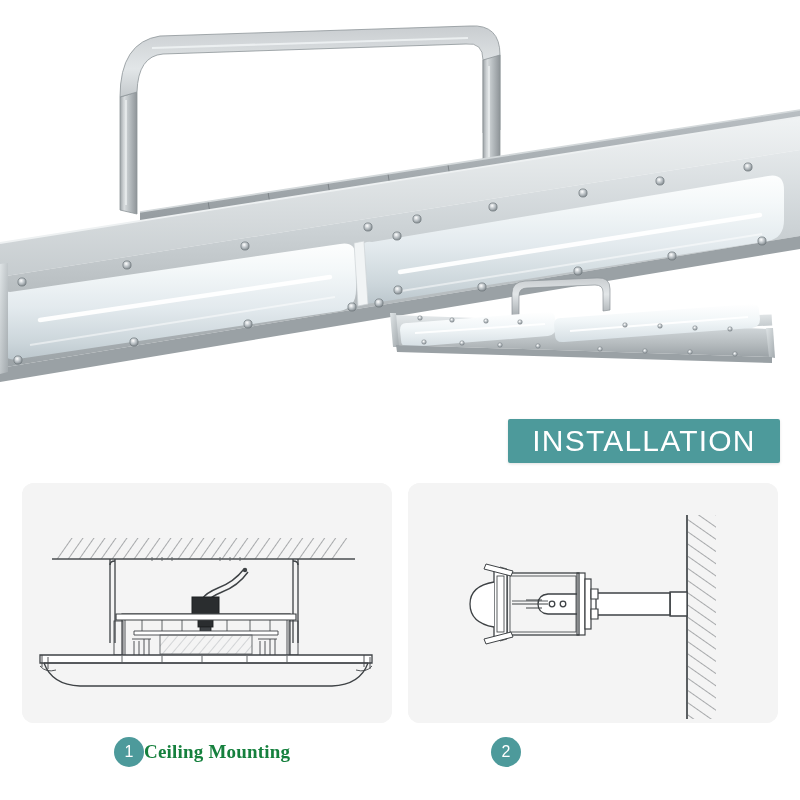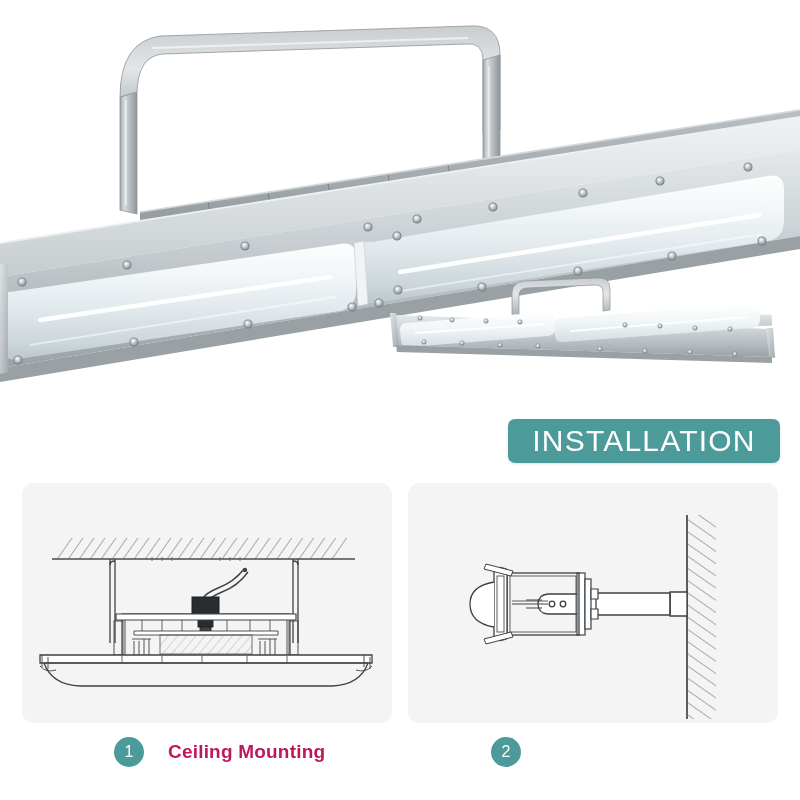--- a/index.html
+++ b/index.html
@@ -28,21 +28,21 @@
   }
   #hero svg { display: block; }
 
   
   #install-banner {
     position: absolute;
     left: 508px;
     top: 419px;
     width: 272px;
     height: 44px;
-    border-radius: 7px;
+    border-radius: 2px;
     background: #4d9a9b;
     box-shadow: 0 1px 3px rgba(0,0,0,0.12);
     display: flex;
     align-items: center;
     justify-content: center;
   }
   #install-banner .banner-text {
     color: #ffffff;
     font-size: 30px;
     font-weight: 400;
@@ -85,27 +85,27 @@
     color: #ffffff;
     font-size: 16px;
     font-weight: 400;
     display: flex;
     align-items: center;
     justify-content: center;
     flex: 0 0 auto;
     line-height: 1;
   }
   .caption-label {
-    margin-left: 24px;
+    margin-left: 0;
     font-size: 19px;
     font-weight: bold;
-    color: #be185d;
+    color: #15803d;
     letter-spacing: 0.2px;
     white-space: nowrap;
-    font-family: Liberation Sans, sans-serif;
+    font-family: Liberation Serif, serif;
   }
 </style>
 </head>
 <body>
 
 <div id="page">
 
   <div id="hero">
     <svg width="800" height="400" viewBox="0 0 800 400" xmlns="http://www.w3.org/2000/svg">
       <defs>

